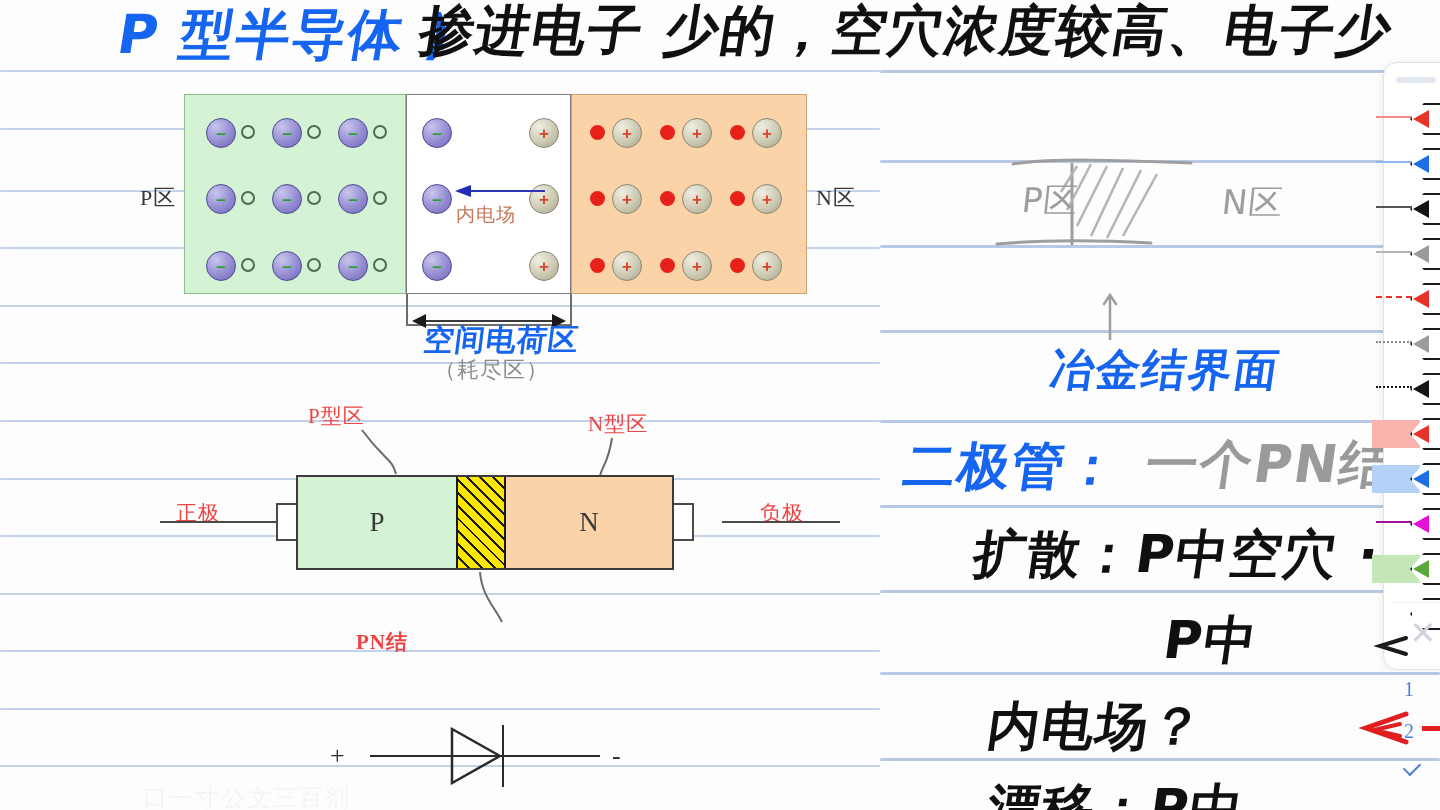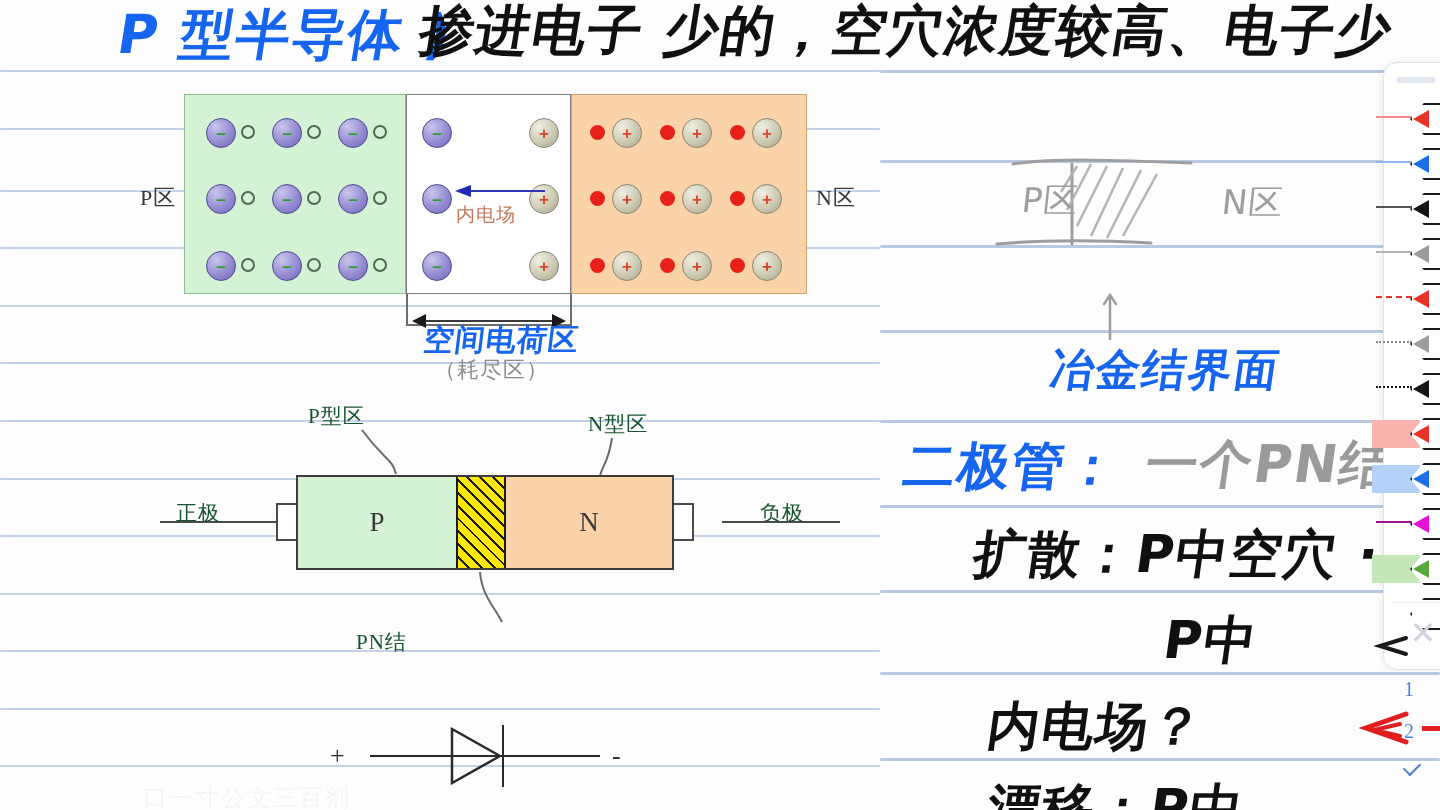--- a/index.html
+++ b/index.html
@@ -141,21 +141,21 @@
     border-left: 2px solid #1a1a1a; border-right: 2px solid #1a1a1a; }
   #seg-n { flex: 1; background: #fbd3a8; display: flex; align-items: center; justify-content: center; }
   .seg-letter { font-family: "Liberation Serif", serif; font-size: 27px; color: #3a3a3a; }
 
   .lead-line { position: absolute; height: 2px; background: #4a4a4a; top: 121px; }
   .lead-tab  { position: absolute; width: 22px; height: 38px; border: 2px solid #4a4a4a;
                background: #fff; top: 103px; }
 
   .diode-note {
     position: absolute; font-family: "Liberation Serif", serif;
-    font-size: 21px; color: #14532d; letter-spacing: 1px;
+    font-size: 21px; color: #ef4444; letter-spacing: 1px;
   }
   .leader { position: absolute; }
 
   
   #symbol { position: absolute; left: 330px; top: 715px; width: 300px; height: 90px; }
   #sym-wire { position: absolute; left: 40px; top: 40px; width: 230px; height: 2px; background: #2a2a2a; }
   #sym-tri-inner {
     position: absolute; left: 120px; top: 12px; width: 52px; height: 58px;
   }
   #sym-bar { position: absolute; left: 172px; top: 10px; width: 2px; height: 62px; background: #2a2a2a; }
@@ -334,21 +334,21 @@
     <div class="shaft"></div>
       <div class="hl"></div>
       <div class="hr"></div>
   </div>
   <div id="scr-label">空间电荷区</div>
   <div id="scr-sub">（耗尽区）</div>
 
   <div id="diode-fig">
     <div class="diode-note" style="left:148px; top:2px;">P型区</div>
     <div class="diode-note" style="left:428px; top:10px;">N型区</div>
-    <div class="diode-note" style="left:196px; top:228px;">PN结</div>
+    <div class="diode-note" style="left:196px; top:228px;font-weight:bold;">PN结</div>
     <div class="diode-note" style="left:16px; top:99px;">正极</div>
     <div class="diode-note" style="left:600px; top:99px;">负极</div>
 
     <svg class="leader" style="left:0;top:0;width:680px;height:250px;" viewBox="0 0 680 250">
       <path d="M202,30 C224,60 232,58 236,74" stroke="#6b6b6b" stroke-width="2" fill="none"></path>
       <path d="M452,38 C448,64 442,66 440,76" stroke="#6b6b6b" stroke-width="2" fill="none"></path>
       <path d="M320,172 C322,196 334,206 342,222" stroke="#6b6b6b" stroke-width="2" fill="none"></path>
     </svg>
 
     <div class="lead-line" style="left:0px; width:118px;"></div>

